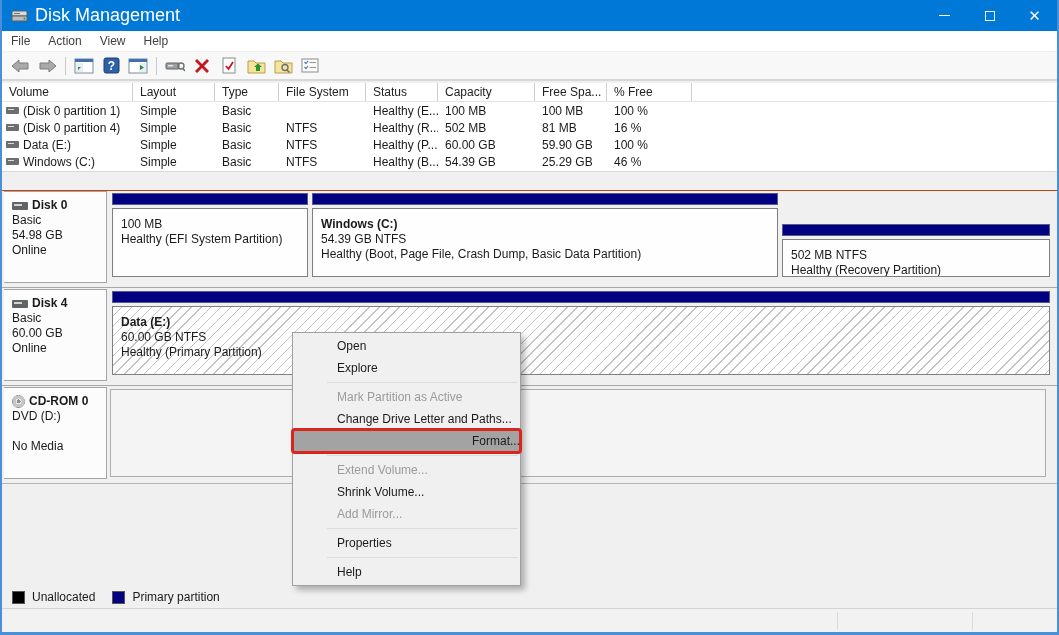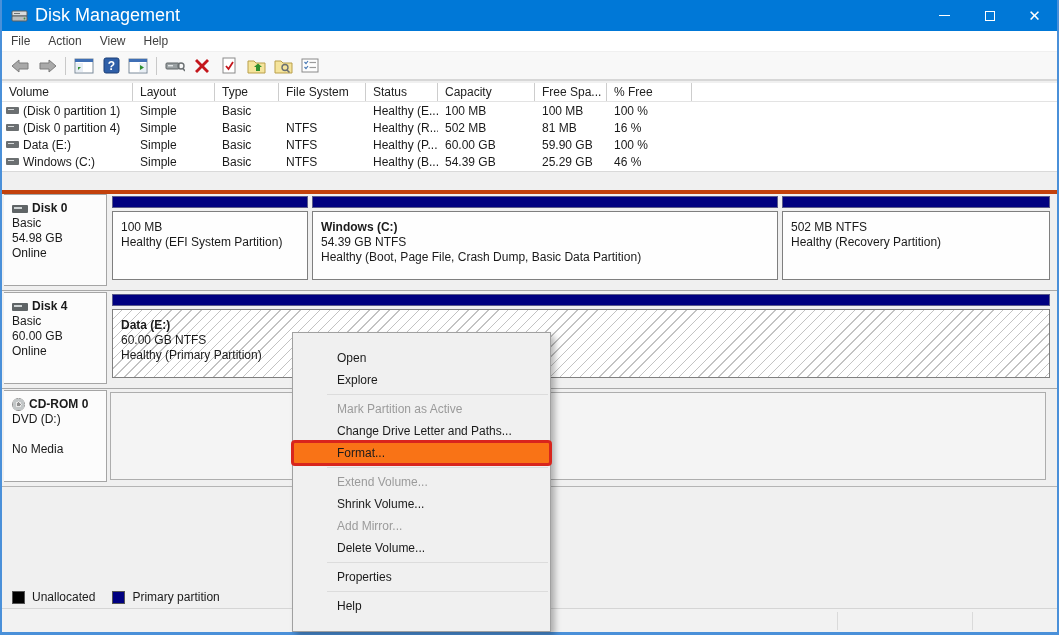--- a/index.html
+++ b/index.html
@@ -34,21 +34,21 @@
   .vl-c { overflow:hidden; padding-left:7px; }
   .w0{width:131px}.w1{width:82px}.w2{width:64px}.w3{width:87px}.w4{width:72px}.w5{width:97px}.w6{width:72px}.w7{width:85px}.wf{flex:1}
   .vol-cell { display:flex; align-items:center; gap:4px; padding-left:4px; }
   .mini-disk { width:13px; height:7px; background:#6b6f71; border-radius:1px; position:relative; flex:0 0 auto; }
   .mini-disk::after { content:""; position:absolute; left:2px; top:2px; width:6px; height:1px; background:#d7dadb; }
 
   
   .splitter { position:absolute; left:0; right:0; top:172px; height:18px; background:#f0f0f0; }
 
   
-  .graph { position:absolute; left:0; right:0; top:190px; height:396px; background:#f0f0f0; border-top:4px solid #c2410c; }
+  .graph { position:absolute; left:0; right:0; top:190px; height:396px; background:#f0f0f0; border-top:1px solid #c2410c; }
   .disk-row { position:absolute; left:0; right:0; height:97px; border-bottom:1px solid #a8a8a8; }
   .disk-panel { position:absolute; left:2px; top:0; width:103px; height:92px; background:#fcfcfc; border:1px solid #a5a5a5; border-left:none; padding:6px 4px 0 8px; line-height:15px; }
   .disk-panel .dname { font-weight:bold; display:flex; align-items:center; gap:4px; }
   .drive-glyph { width:16px; height:8px; background:#5f6466; border-radius:1px; position:relative; flex:0 0 auto; }
   .drive-glyph::after { content:""; position:absolute; left:2px; top:2px; width:8px; height:2px; background:#cfd4d5; }
   .cd-glyph { width:13px; height:13px; border-radius:50%; background:radial-gradient(circle at 50% 50%, #8e8e8e 0 2px, #e9e9e9 2px 3px, #c2c6c7 3px 6px, #8a8a8a 6px 7px); flex:0 0 auto; }
   .track { position:absolute; top:0; height:92px; }
   .part { position:absolute; top:2px; bottom:0; }
   .part .pbar { height:12px; background:#000080; border:1px solid #5a5a8a; }
   .part .pbody { position:absolute; left:0; right:0; top:15px; bottom:6px; background:#fefefe; border:1px solid #7f7f7f; padding:8px 0 0 8px; line-height:15px; overflow:hidden; white-space:nowrap; }
@@ -57,25 +57,25 @@
   .empty-track { position:absolute; left:108px; right:11px; top:2px; height:88px; border:1px solid #adadad; background:#f4f4f4; }
 
   
   .legend { position:absolute; left:0; right:0; top:586px; height:22px; background:#f0f0f0; display:flex; align-items:center; gap:7px; padding-left:10px; }
   .legend .swatch { width:13px; height:13px; border:1px solid #555; flex:0 0 auto; }
   .legend .lab { margin-right:10px; }
   .statusbar { position:absolute; left:0; right:0; top:608px; height:24px; background:#f2f2f2; border-top:1px solid #d5d5d5; }
   .statusbar .seg { position:absolute; top:3px; bottom:2px; border-left:1px solid #dadada; }
 
   
-  .ctx { position:absolute; left:290px; top:332px; width:259px; background:#f0f0f0; border:1px solid #a0a0a0; box-shadow:4px 4px 6px rgba(0,0,0,0.28); padding:14px 0; z-index:50; }
+  .ctx { position:absolute; left:290px; top:332px; width:229px; background:#f0f0f0; border:1px solid #a0a0a0; box-shadow:4px 4px 6px rgba(0,0,0,0.28); padding:2px 0; z-index:50; }
   .ctx .ci { height:22px; line-height:22px; padding-left:44px; color:#1b1b1b; white-space:nowrap; }
   .ctx .ci.disabled { color:#9b9b9b; }
   .ctx .sep { height:1px; background:#dcdcdc; margin:3px 2px 3px 34px; }
-  .ctx .ci.highlight { background:#f97316; outline:3px solid #d8251d; outline-offset:-1px; border-radius:2px; }
+  .ctx .ci.highlight { background:#a3a3a3; outline:3px solid #d8251d; outline-offset:-1px; border-radius:2px;text-align:right; }
 </style>
 </head>
 <body>
 
 <div class="window">
 
   <div class="titlebar">
     <span class="app-icon">
       <svg width="18" height="14" viewBox="0 0 18 14">
           <rect x="1" y="2" width="15" height="5" rx="1" fill="#d9dcdd" stroke="#5a5f61"></rect>
@@ -271,21 +271,21 @@
           </div>
         </div>
         <div class="part" style="left:200px; width:466px;">
           <div class="pbar"></div>
           <div class="pbody">
             <div class="ptitle">Windows  (C:)</div>
             <div>54.39 GB NTFS</div>
             <div>Healthy (Boot, Page File, Crash Dump, Basic Data Partition)</div>
           </div>
         </div>
-        <div class="part" style="left:670px; width:268px;">
+        <div class="part" style="left:670px; width:268px;margin-top:31px;">
           <div class="pbar"></div>
           <div class="pbody">
             <div>502 MB NTFS</div>
             <div>Healthy (Recovery Partition)</div>
           </div>
         </div>
       </div>
     </div>
 
     <div class="disk-row" style="top:98px;">
@@ -340,20 +340,19 @@
     <div class="ci">Open</div>
     <div class="ci">Explore</div>
     <div class="sep"></div>
     <div class="ci disabled">Mark Partition as Active</div>
     <div class="ci">Change Drive Letter and Paths...</div>
     <div class="ci highlight">Format...</div>
     <div class="sep"></div>
     <div class="ci disabled">Extend Volume...</div>
     <div class="ci">Shrink Volume...</div>
     <div class="ci disabled">Add Mirror...</div>
-    <div class="ci">Delete Volume...</div>
     <div class="sep"></div>
     <div class="ci">Properties</div>
     <div class="sep"></div>
     <div class="ci">Help</div>
   </div>
 
 </div>
 
 </body></html>

